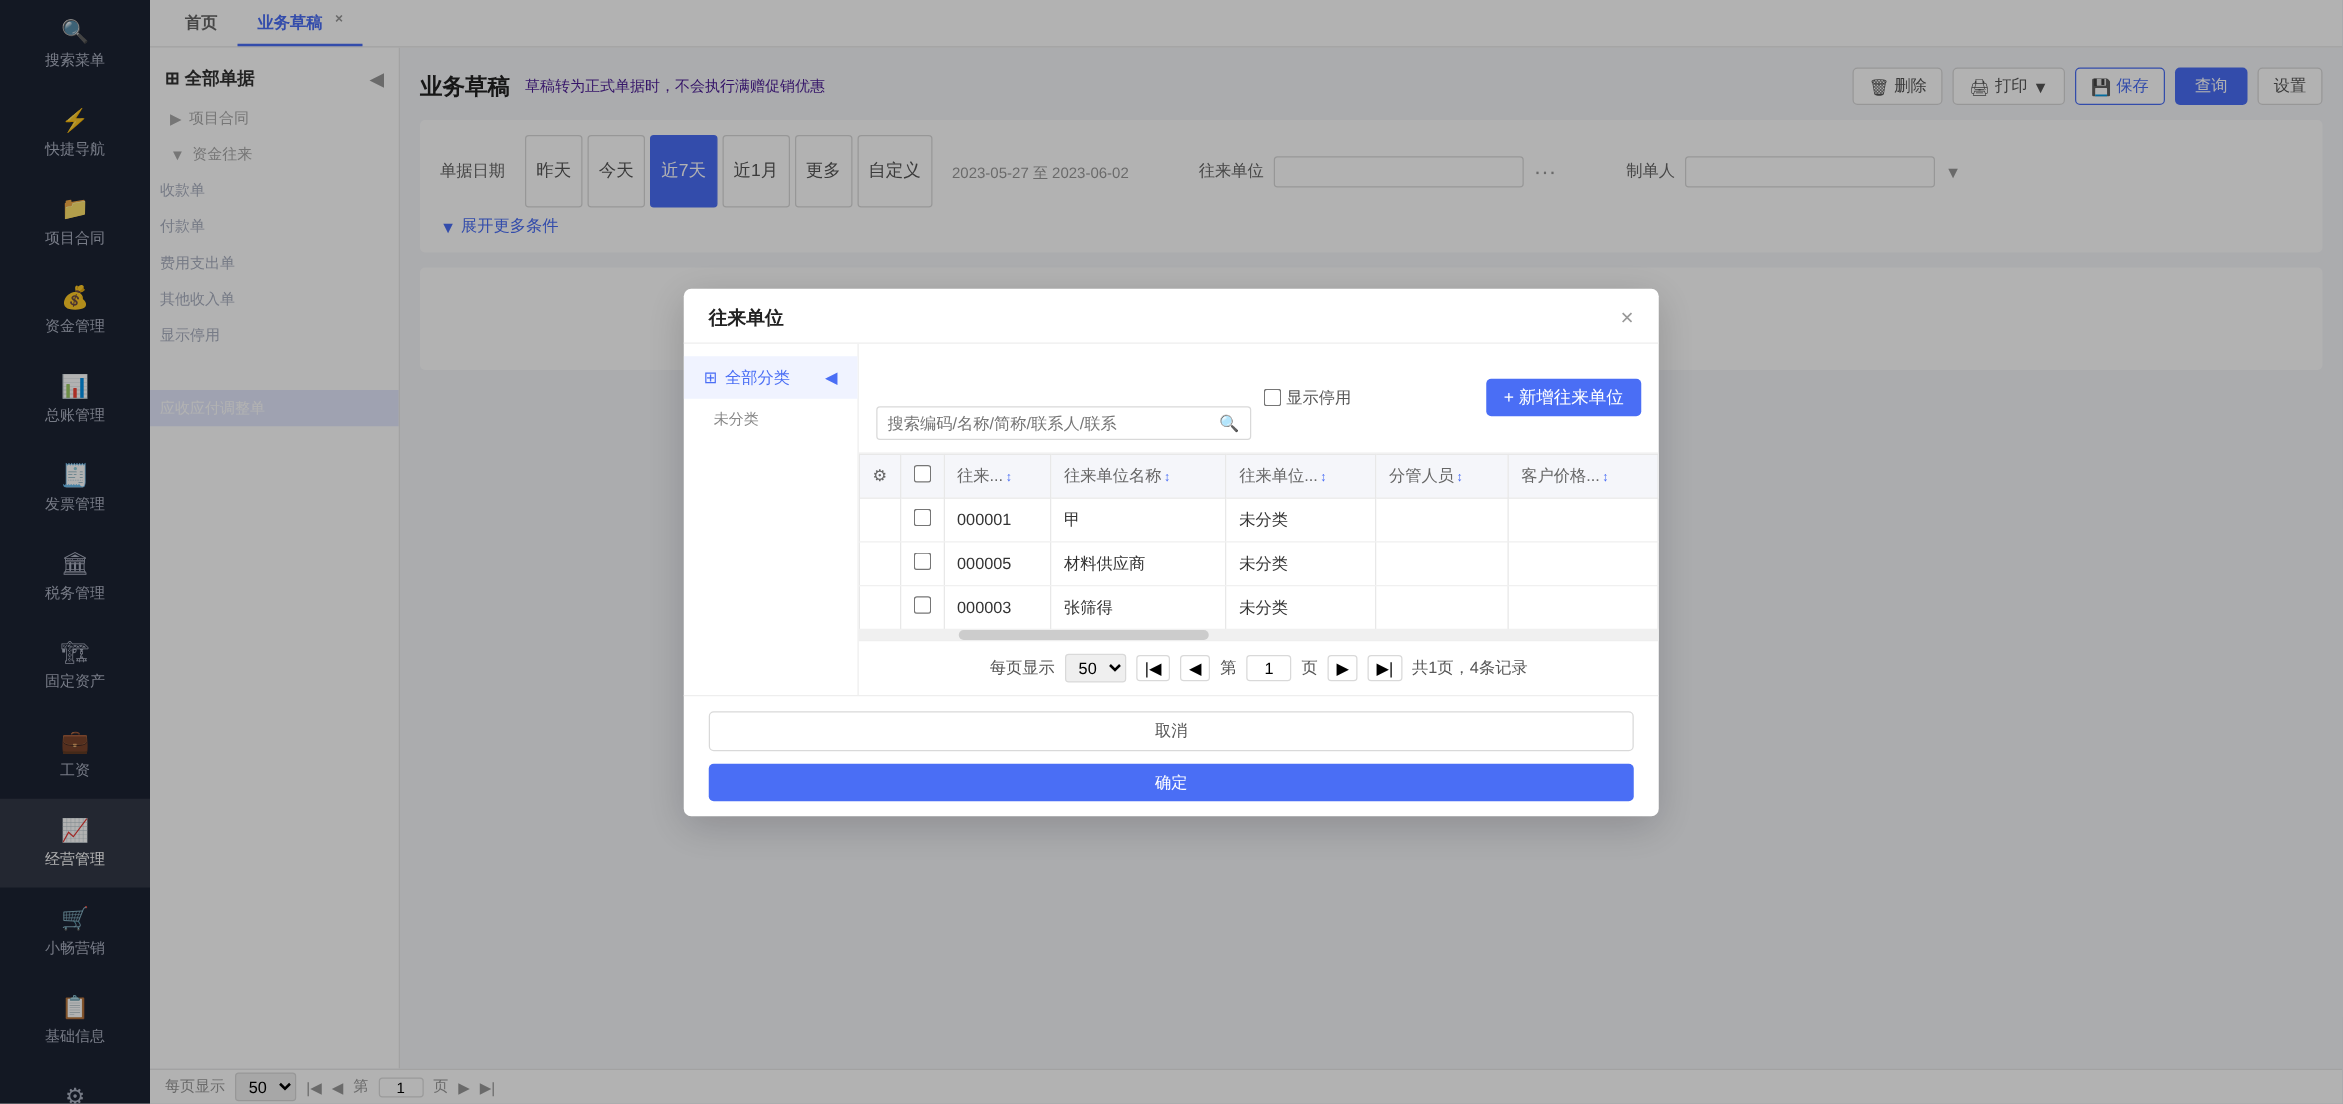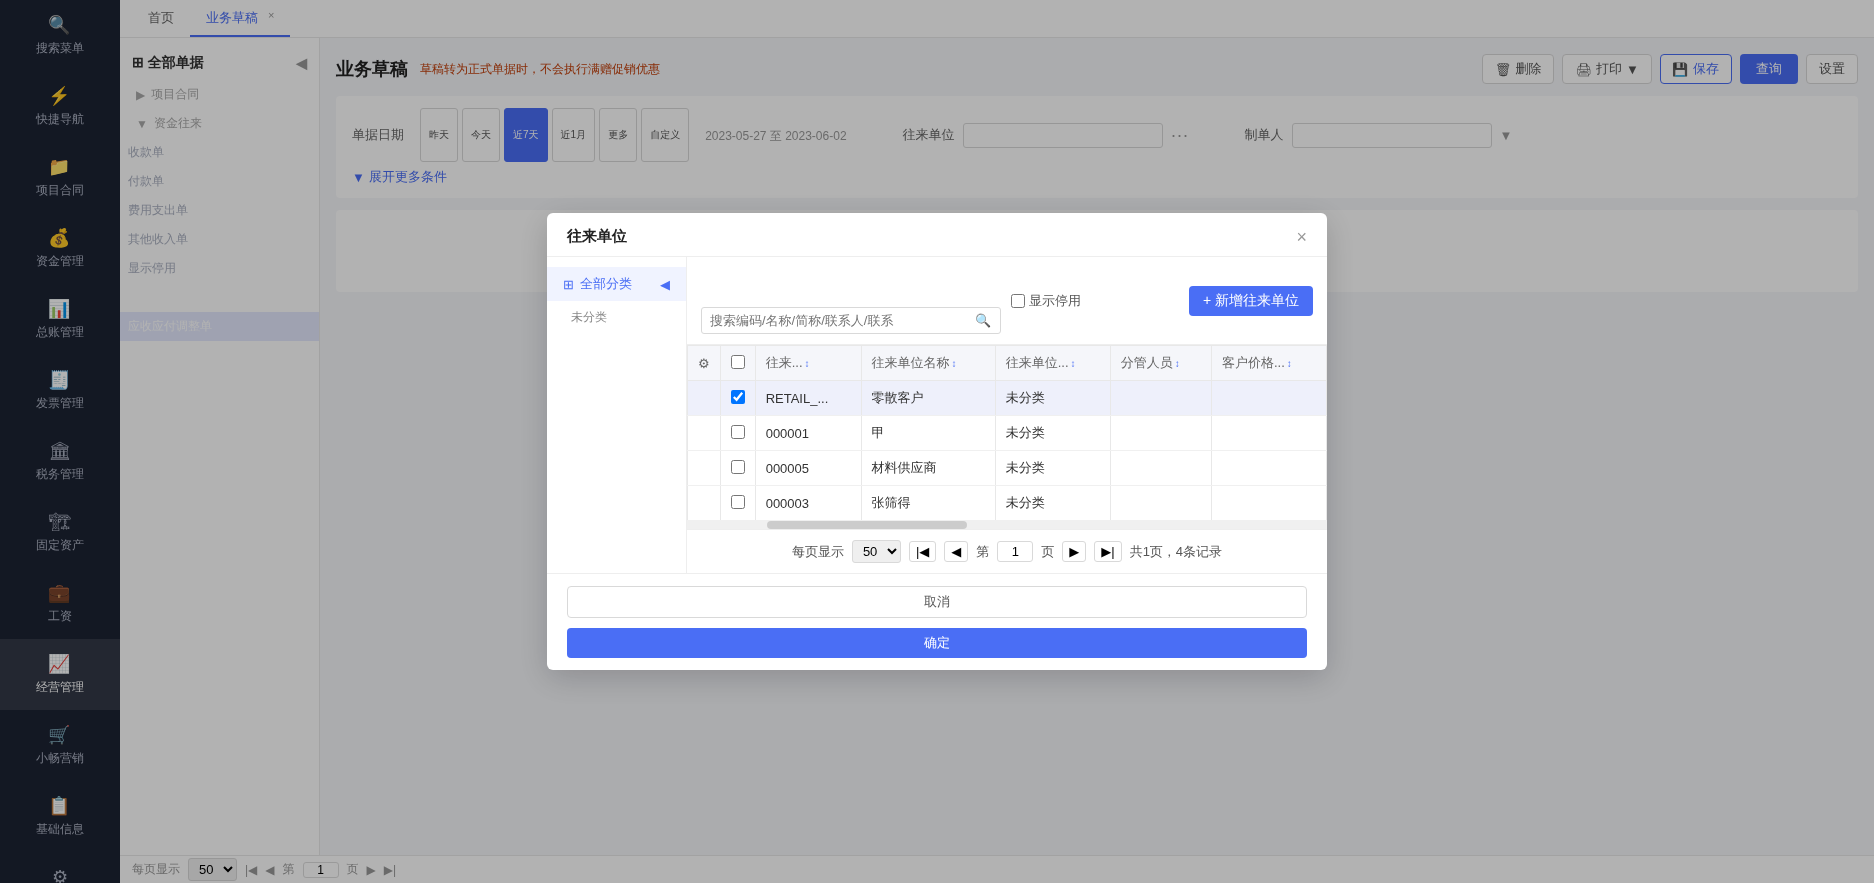--- a/index.html
+++ b/index.html
@@ -12,42 +12,42 @@
     .sidebar { width: 120px; background: #1c2333; color: #fff; flex-shrink: 0; display: flex; flex-direction: column; }
     .sidebar-item { display: flex; flex-direction: column; align-items: center; padding: 14px 8px; cursor: pointer; font-size: 12px; color: #aab0c0; gap: 4px; }
     .sidebar-item.active { color: #fff; background: rgba(255,255,255,0.1); }
     .sidebar-icon { font-size: 18px; }
 
     
     .main-area { flex: 1; display: flex; flex-direction: column; overflow: hidden; }
 
     
     .tab-bar { background: #fff; border-bottom: 1px solid #e8e8e8; display: flex; align-items: center; padding: 0 12px; height: 38px; }
-    .tab-item { padding: 8px 16px; font-size: 13px; color: #666; cursor: pointer; border-bottom: 2px solid transparent; display: flex; align-items: flex-start; gap: 6px; }
+    .tab-item { padding: 8px 16px; font-size: 13px; color: #666; cursor: pointer; border-bottom: 2px solid transparent; display: flex; align-items: flex-start; gap: 6px; font-weight: bold; }
     .tab-item.active { color: #4a6ef5; border-bottom: 2px solid #4a6ef5; }
     .tab-close { font-size: 11px; color: #999; margin-left: 4px; }
 
     
     .page-content { flex: 1; overflow: auto; padding: 16px; position: relative; background: #f5f6fa; }
 
     
     .page-header { display: flex; align-items: center; gap: 12px; margin-bottom: 12px; }
     .page-title { font-size: 18px; font-weight: bold; color: #222; }
-    .page-subtitle { font-size: 12px; color: #c2410c; }
+    .page-subtitle { font-size: 12px; color: #4c1d95; }
     .header-actions { margin-left: auto; display: flex; align-items: center; gap: 8px; }
     .btn-action { padding: 5px 12px; border: 1px solid #d9d9d9; background: #fff; border-radius: 4px; cursor: pointer; font-size: 13px; color: #555; display: flex; align-items: center; gap: 4px; }
     .btn-save { background: #fff; border-color: #4a6ef5; color: #4a6ef5; }
     .btn-primary { background: #4a6ef5; color: #fff; border: none; border-radius: 4px; padding: 6px 16px; cursor: pointer; font-size: 13px; }
 
     
     .filter-area { background: #fff; border-radius: 4px; padding: 12px 16px; margin-bottom: 12px; }
     .filter-row { display: flex; align-items: center; gap: 16px; flex-wrap: wrap; }
     .filter-label { color: #666; font-size: 13px; white-space: nowrap; }
     .date-buttons { display: flex; gap: 4px; align-items: center; }
-    .date-btn { padding: 19px 8px; border: 1px solid #d9d9d9; border-radius: 3px; cursor: pointer; font-size: 10px; color: #555; background: #fff; }
+    .date-btn { padding: 19px 8px; border: 1px solid #d9d9d9; border-radius: 3px; cursor: pointer; font-size: 14px; color: #555; background: #fff; }
     .date-btn.active { background: #4a6ef5; color: #fff; border-color: #4a6ef5; }
     .date-range { font-size: 12px; color: #999; margin-top: 2px; }
     .filter-input { border: 1px solid #d9d9d9; border-radius: 3px; padding: 4px 8px; font-size: 13px; width: 200px; }
     .expand-btn { color: #4a6ef5; cursor: pointer; font-size: 13px; display: flex; align-items: center; gap: 4px; margin-top: 6px; }
 
     
     .content-card { background: #fff; border-radius: 4px; padding: 12px; }
     table { width: 100%; border-collapse: collapse; font-size: 13px; }
     th { background: #f5f6fa; border: 1px solid #e8e8e8; padding: 8px 12px; color: #666; font-weight: normal; white-space: nowrap; }
     td { border: 1px solid #e8e8e8; padding: 8px 12px; color: #333; }
@@ -335,29 +335,20 @@
                 <th style="width:30px;"><span>⚙</span></th>
                 <th style="width:30px;"><input type="checkbox" class="cb" style=""></th>
                 <th>往来...<span class="sort-icon">↕</span></th>
                 <th>往来单位名称<span class="sort-icon">↕</span></th>
                 <th>往来单位...<span class="sort-icon">↕</span></th>
                 <th>分管人员<span class="sort-icon">↕</span></th>
                 <th>客户价格...<span class="sort-icon">↕</span></th>
               </tr>
             </thead>
             <tbody>
-              <tr class="selected">
-                <td></td>
-                <td><input type="checkbox" class="cb" checked="" style=""></td>
-                <td>RETAIL_...</td>
-                <td>零散客户</td>
-                <td>未分类</td>
-                <td></td>
-                <td></td>
-              </tr>
               <tr>
                 <td></td>
                 <td><input type="checkbox" class="cb" style=""></td>
                 <td>000001</td>
                 <td>甲</td>
                 <td>未分类</td>
                 <td></td>
                 <td></td>
               </tr>
               <tr>

